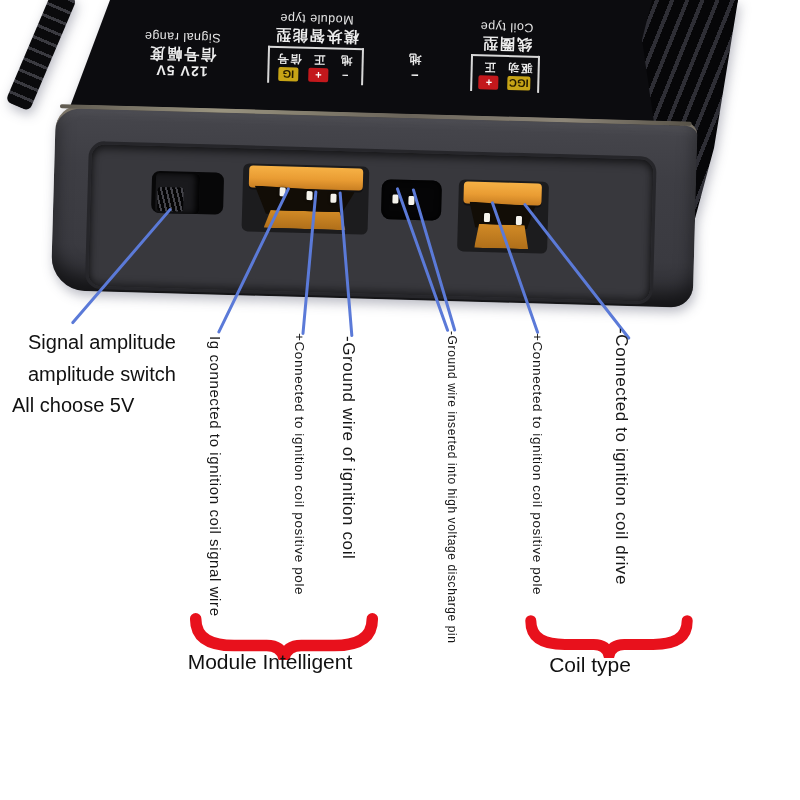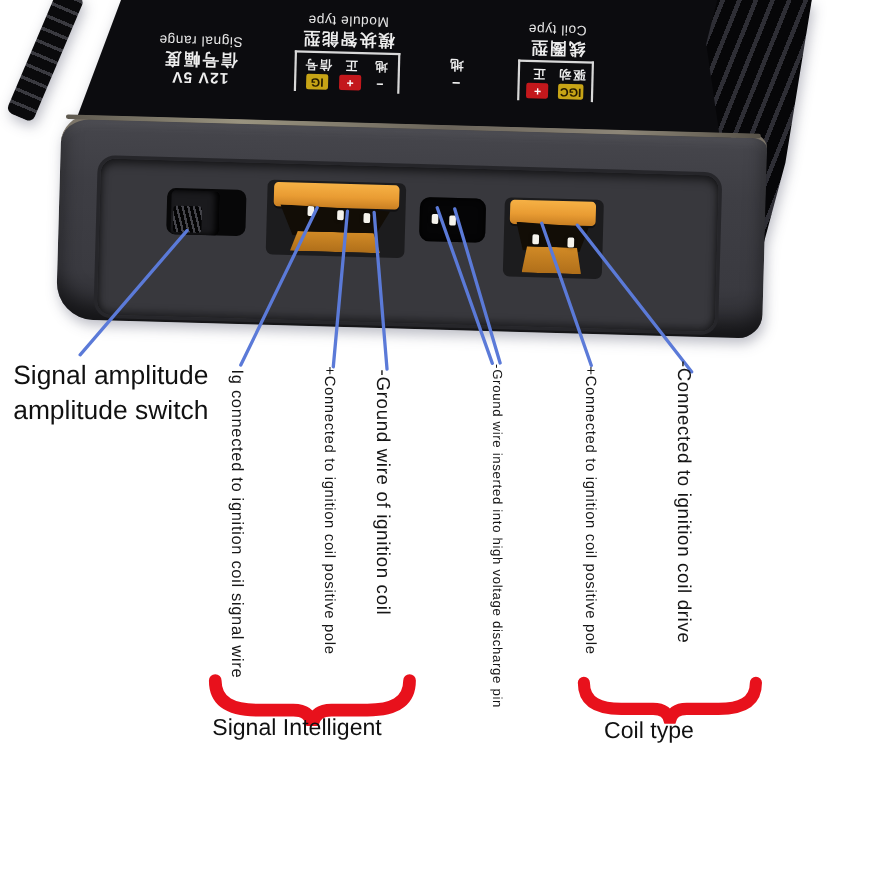--- a/index.html
+++ b/index.html
@@ -185,35 +185,36 @@
 
   <div class="annot-line" style="left:171px;top:207px;width:152px;background:#5b7ad8;transform:rotate(130.7deg);"></div>
   <div class="annot-line" style="left:289px;top:186px;width:162px;background:#5b7ad8;transform:rotate(115.9deg);"></div>
   <div class="annot-line" style="left:316px;top:189px;width:145px;background:#5b7ad8;transform:rotate(95.2deg);"></div>
   <div class="annot-line" style="left:340px;top:190px;width:146px;background:#5b7ad8;transform:rotate(85.3deg);"></div>
   <div class="annot-line" style="left:397px;top:186px;width:153px;background:#5b7ad8;transform:rotate(70.5deg);"></div>
   <div class="annot-line" style="left:413px;top:187px;width:149px;background:#5b7ad8;transform:rotate(73.6deg);"></div>
   <div class="annot-line" style="left:492px;top:200px;width:140px;background:#5b7ad8;transform:rotate(70.8deg);"></div>
   <div class="annot-line" style="left:524px;top:202px;width:172px;background:#5b7ad8;transform:rotate(52.1deg);"></div>
 
-  <div class="note" style="left:12px;top:326px;width:180px;font-size:24px;line-height:32px;">
+  <div class="note" style="left:28px;top:326px;width:180px;font-size:20px;line-height:32px;">
     <div>Signal amplitude</div>
     <div>amplitude switch</div>
   </div>
+  <div class="note" style="left:12px;top:394px;width:180px;font-size:20px;">All choose 5V</div>
 
   <div class="vlabel" style="left:207px;top:336px;font-size:15px;">Ig connected to ignition coil signal wire</div>
   <div class="vlabel" style="left:292px;top:333px;font-size:13.5px;">+Connected to ignition coil positive pole</div>
   <div class="vlabel" style="left:338px;top:336px;font-size:17px;">-Ground wire of ignition coil</div>
   <div class="vlabel" style="left:445px;top:331px;font-size:12px;">-Ground wire inserted into high voltage discharge pin</div>
   <div class="vlabel" style="left:530px;top:333px;font-size:13.5px;">+Connected to ignition coil positive pole</div>
   <div class="vlabel" style="left:611px;top:328px;font-size:17px;">-Connected to ignition coil drive</div>
 
   <svg class="brace" style="left:186px;top:612px;" width="196" height="48" viewBox="0 0 200 50">
     <path d="M8,7 C8,29 26,35 48,35 L82,35 C92,35 98,39 100,48 C102,39 108,35 118,35 L152,35 C174,35 192,29 192,7" fill="none" stroke="#e8111c" stroke-width="12" stroke-linecap="round" stroke-linejoin="round"></path>
   </svg>
-  <div class="group-label" style="left:160px;top:650px;width:220px;">Signal Intelligent</div>
+  <div class="group-label" style="left:160px;top:650px;width:220px;">Module Intelligent</div>
 
   <svg class="brace" style="left:524px;top:614px;" width="170" height="44" viewBox="0 0 200 50">
     <path d="M8,7 C8,29 26,35 48,35 L82,35 C92,35 98,39 100,48 C102,39 108,35 118,35 L152,35 C174,35 192,29 192,7" fill="none" stroke="#e8111c" stroke-width="13" stroke-linecap="round" stroke-linejoin="round"></path>
   </svg>
   <div class="group-label" style="left:505px;top:653px;width:170px;">Coil type</div>
 
 </div>
 
 </body></html>

